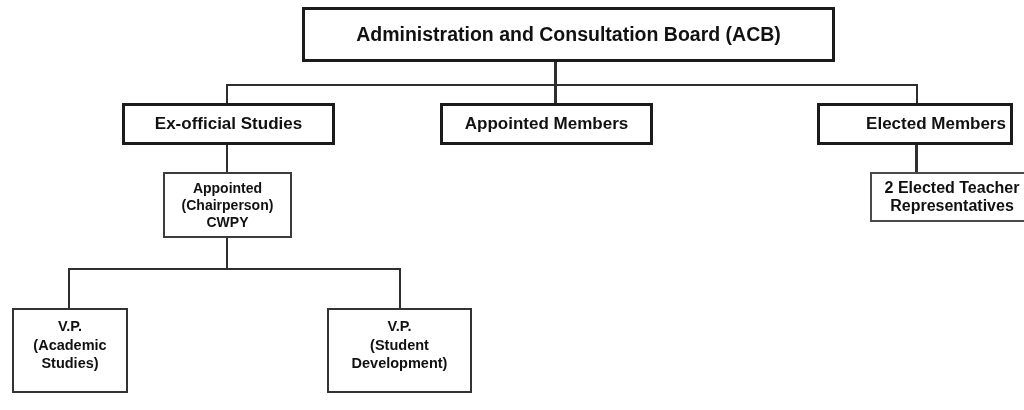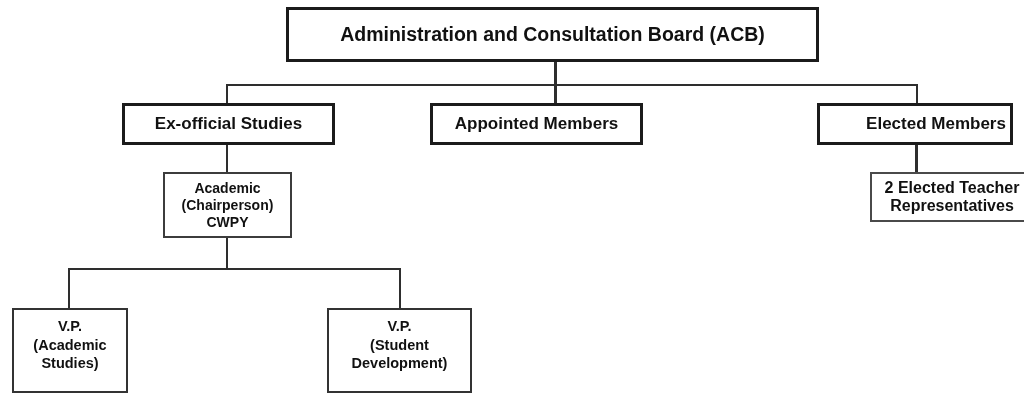--- a/index.html
+++ b/index.html
@@ -29,23 +29,23 @@
   .lbl {
     white-space: pre-line;
     display: block;
   }
   .line {
     position: absolute;
     background: #2e2e2e;
   }
 
   
-  #n-acb { left:286px; top:7px;   width:533px; height:55px; border:3px solid #1b1b1b; font-size:19.5px; }
+  #n-acb { left:302px; top:7px;   width:533px; height:55px; border:3px solid #1b1b1b; font-size:19.5px; }
   #n-ex  { left:122px; top:103px; width:213px; height:42px; border:3px solid #1b1b1b; font-size:17px; }
-  #n-ap  { left:430px; top:103px; width:213px; height:42px; border:3px solid #1b1b1b; font-size:17px; }
+  #n-ap  { left:440px; top:103px; width:213px; height:42px; border:3px solid #1b1b1b; font-size:17px; }
   #n-el  { left:817px; top:103px; width:196px; height:42px; border:3px solid #1b1b1b; font-size:17px;padding-left:42px; }
   #n-pr  { left:163px; top:172px; width:129px; height:66px; border:2px solid #3c3c3c; font-size:14px;   line-height:17px; }
   #n-tr  { left:822px; top:172px; width:164px; height:50px; border:2px solid #4a4a4a; font-size:16px; line-height:18px;margin-left:48px; }
   #n-va  { left:12px;  top:308px; width:116px; height:85px; border:2px solid #333333; font-size:14.5px; line-height:18.5px; align-items:flex-start; padding-top:7px; }
   #n-vs  { left:327px; top:308px; width:145px; height:85px; border:2px solid #333333; font-size:14.5px; line-height:18.5px; align-items:flex-start; padding-top:7px; }
 
   
   #c-stem    { left:554px; top:62px;  width:3px;   height:41px; }
   #c-dist1   { left:226px; top:84px;  width:692px; height:2px;  }
   #c-stub-ex { left:226px; top:84px;  width:2px;   height:19px; }
@@ -83,21 +83,21 @@
 
   <div class="node" id="n-ap">
     <span class="lbl">Appointed Members</span>
   </div>
 
   <div class="node" id="n-el">
     <span class="lbl">Elected Members</span>
   </div>
 
   <div class="node" id="n-pr">
-    <span class="lbl">Academic
+    <span class="lbl">Appointed
 (Chairperson)
 CWPY</span>
   </div>
 
   <div class="node" id="n-tr">
     <span class="lbl">2 Elected Teacher
 Representatives</span>
   </div>
 
   <div class="node" id="n-va">

